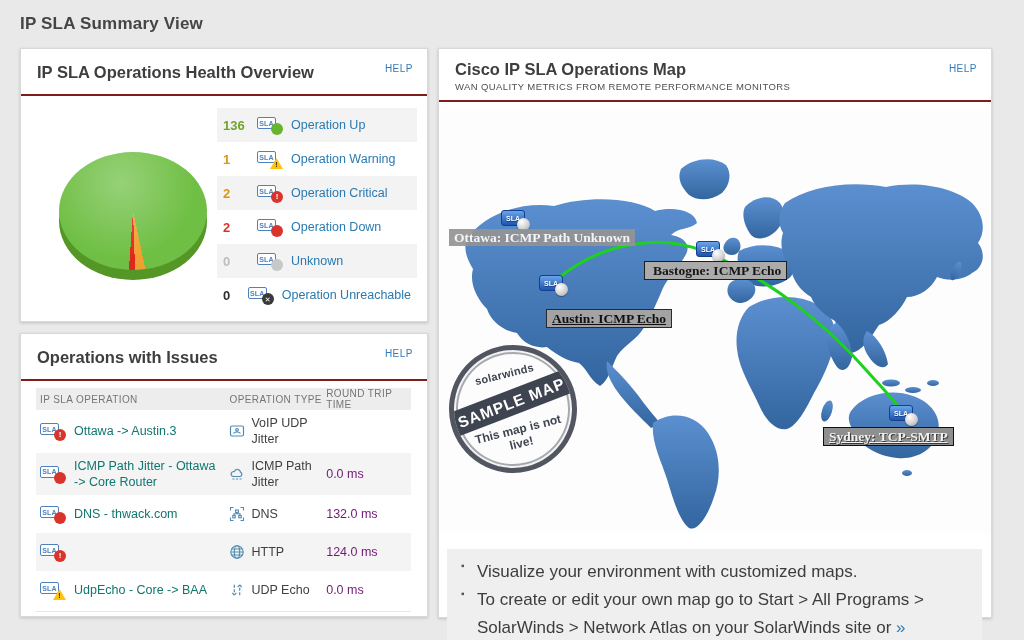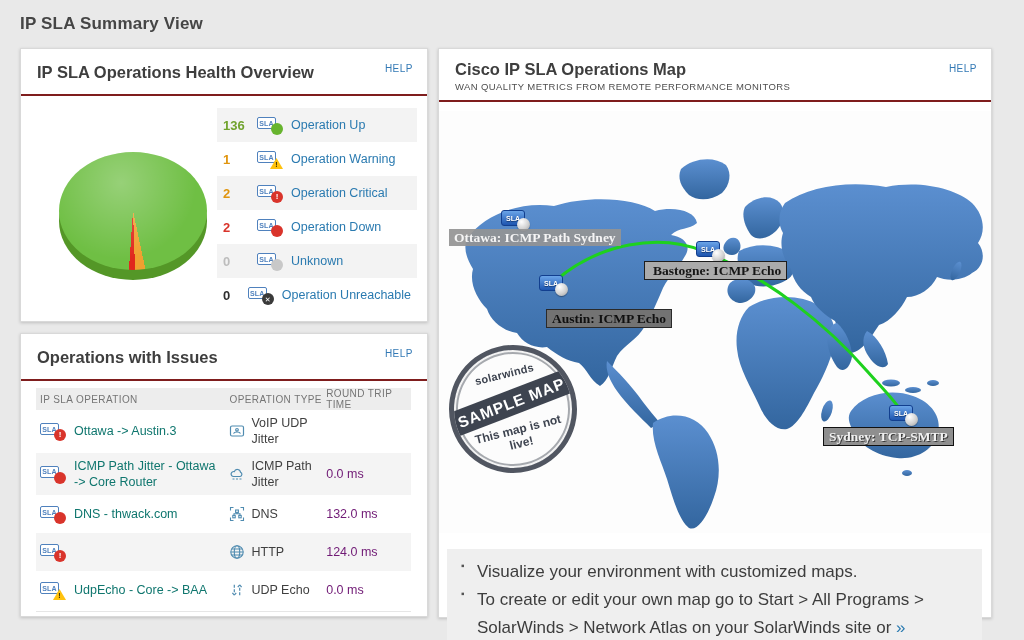--- a/index.html
+++ b/index.html
@@ -94,21 +94,21 @@
     content:"";position:absolute;right:-6px;bottom:-6px;width:13px;height:13px;border-radius:50%;
     background:radial-gradient(circle at 35% 30%,#ffffff,#d2d2d2 55%,#9a9a9a);
     box-shadow:0 1px 1px rgba(0,0,0,.35);
   }
   .map-label{
     position:absolute;font-family:"Liberation Serif","DejaVu Serif",serif;font-weight:bold;
     font-size:13.5px;padding:0 5px;white-space:nowrap;cursor:pointer;line-height:17px;
   }
   .lbl-ottawa{background:rgba(148,148,148,.92);color:#f5f5f5;}
   .lbl-bastogne{background:#ababab;border:1px solid #1d1d1d;color:#161616;padding-left:8px;}
-  .lbl-austin{background:#737373;border:1px solid #2a2a2a;color:#101010;}
+  .lbl-austin{background:#a3a3a3;border:1px solid #2a2a2a;color:#101010;text-decoration:underline;}
   .lbl-sydney{background:#8f8f8f;border:1px solid #111;color:#f1f1f1;text-shadow:1px 1px 0 #3a3a3a;}
   
   .stamp{
     position:absolute;left:10px;top:234px;width:118px;height:118px;border-radius:50%;
     border:5px solid rgba(62,68,80,.9);background:rgba(252,252,252,.88);
     transform:rotate(-14deg);overflow:hidden;
     box-shadow:inset 0 0 0 2px rgba(252,252,252,.9),inset 0 0 0 4px rgba(62,68,80,.45);
   }
   .stamp-brand{position:absolute;top:17px;width:100%;text-align:center;font-size:11px;font-weight:bold;color:#3e4450;letter-spacing:.3px;}
   .stamp-band{
@@ -377,24 +377,24 @@
       <div class="map-node" style="left:257px;top:130px;">
           <span>SLA</span>
         </div>
       <div class="map-node" style="left:100px;top:164px;">
           <span>SLA</span>
         </div>
       <div class="map-node" style="left:450px;top:294px;">
           <span>SLA</span>
         </div>
 
-      <div class="map-label lbl-ottawa" style="left:10px;top:118px;">Ottawa: ICMP Path Sydney</div>
+      <div class="map-label lbl-ottawa" style="left:10px;top:118px;">Ottawa: ICMP Path Unknown</div>
       <div class="map-label lbl-bastogne" style="left:205px;top:150px;">Bastogne: ICMP Echo</div>
       <div class="map-label lbl-austin" style="left:107px;top:198px;">Austin: ICMP Echo</div>
-      <div class="map-label lbl-sydney" style="left:384px;top:316px;">Sydney: TCP-SMTP</div>
+      <div class="map-label lbl-sydney" style="left:384px;top:316px;text-decoration:underline;">Sydney: TCP-SMTP</div>
 
       <div class="stamp">
         <div class="stamp-brand">solarwinds</div>
         <div class="stamp-band">SAMPLE MAP</div>
         <div class="stamp-note">This map is not live!</div>
       </div>
     </div>
 
     <div class="map-notes">
       <ul>

